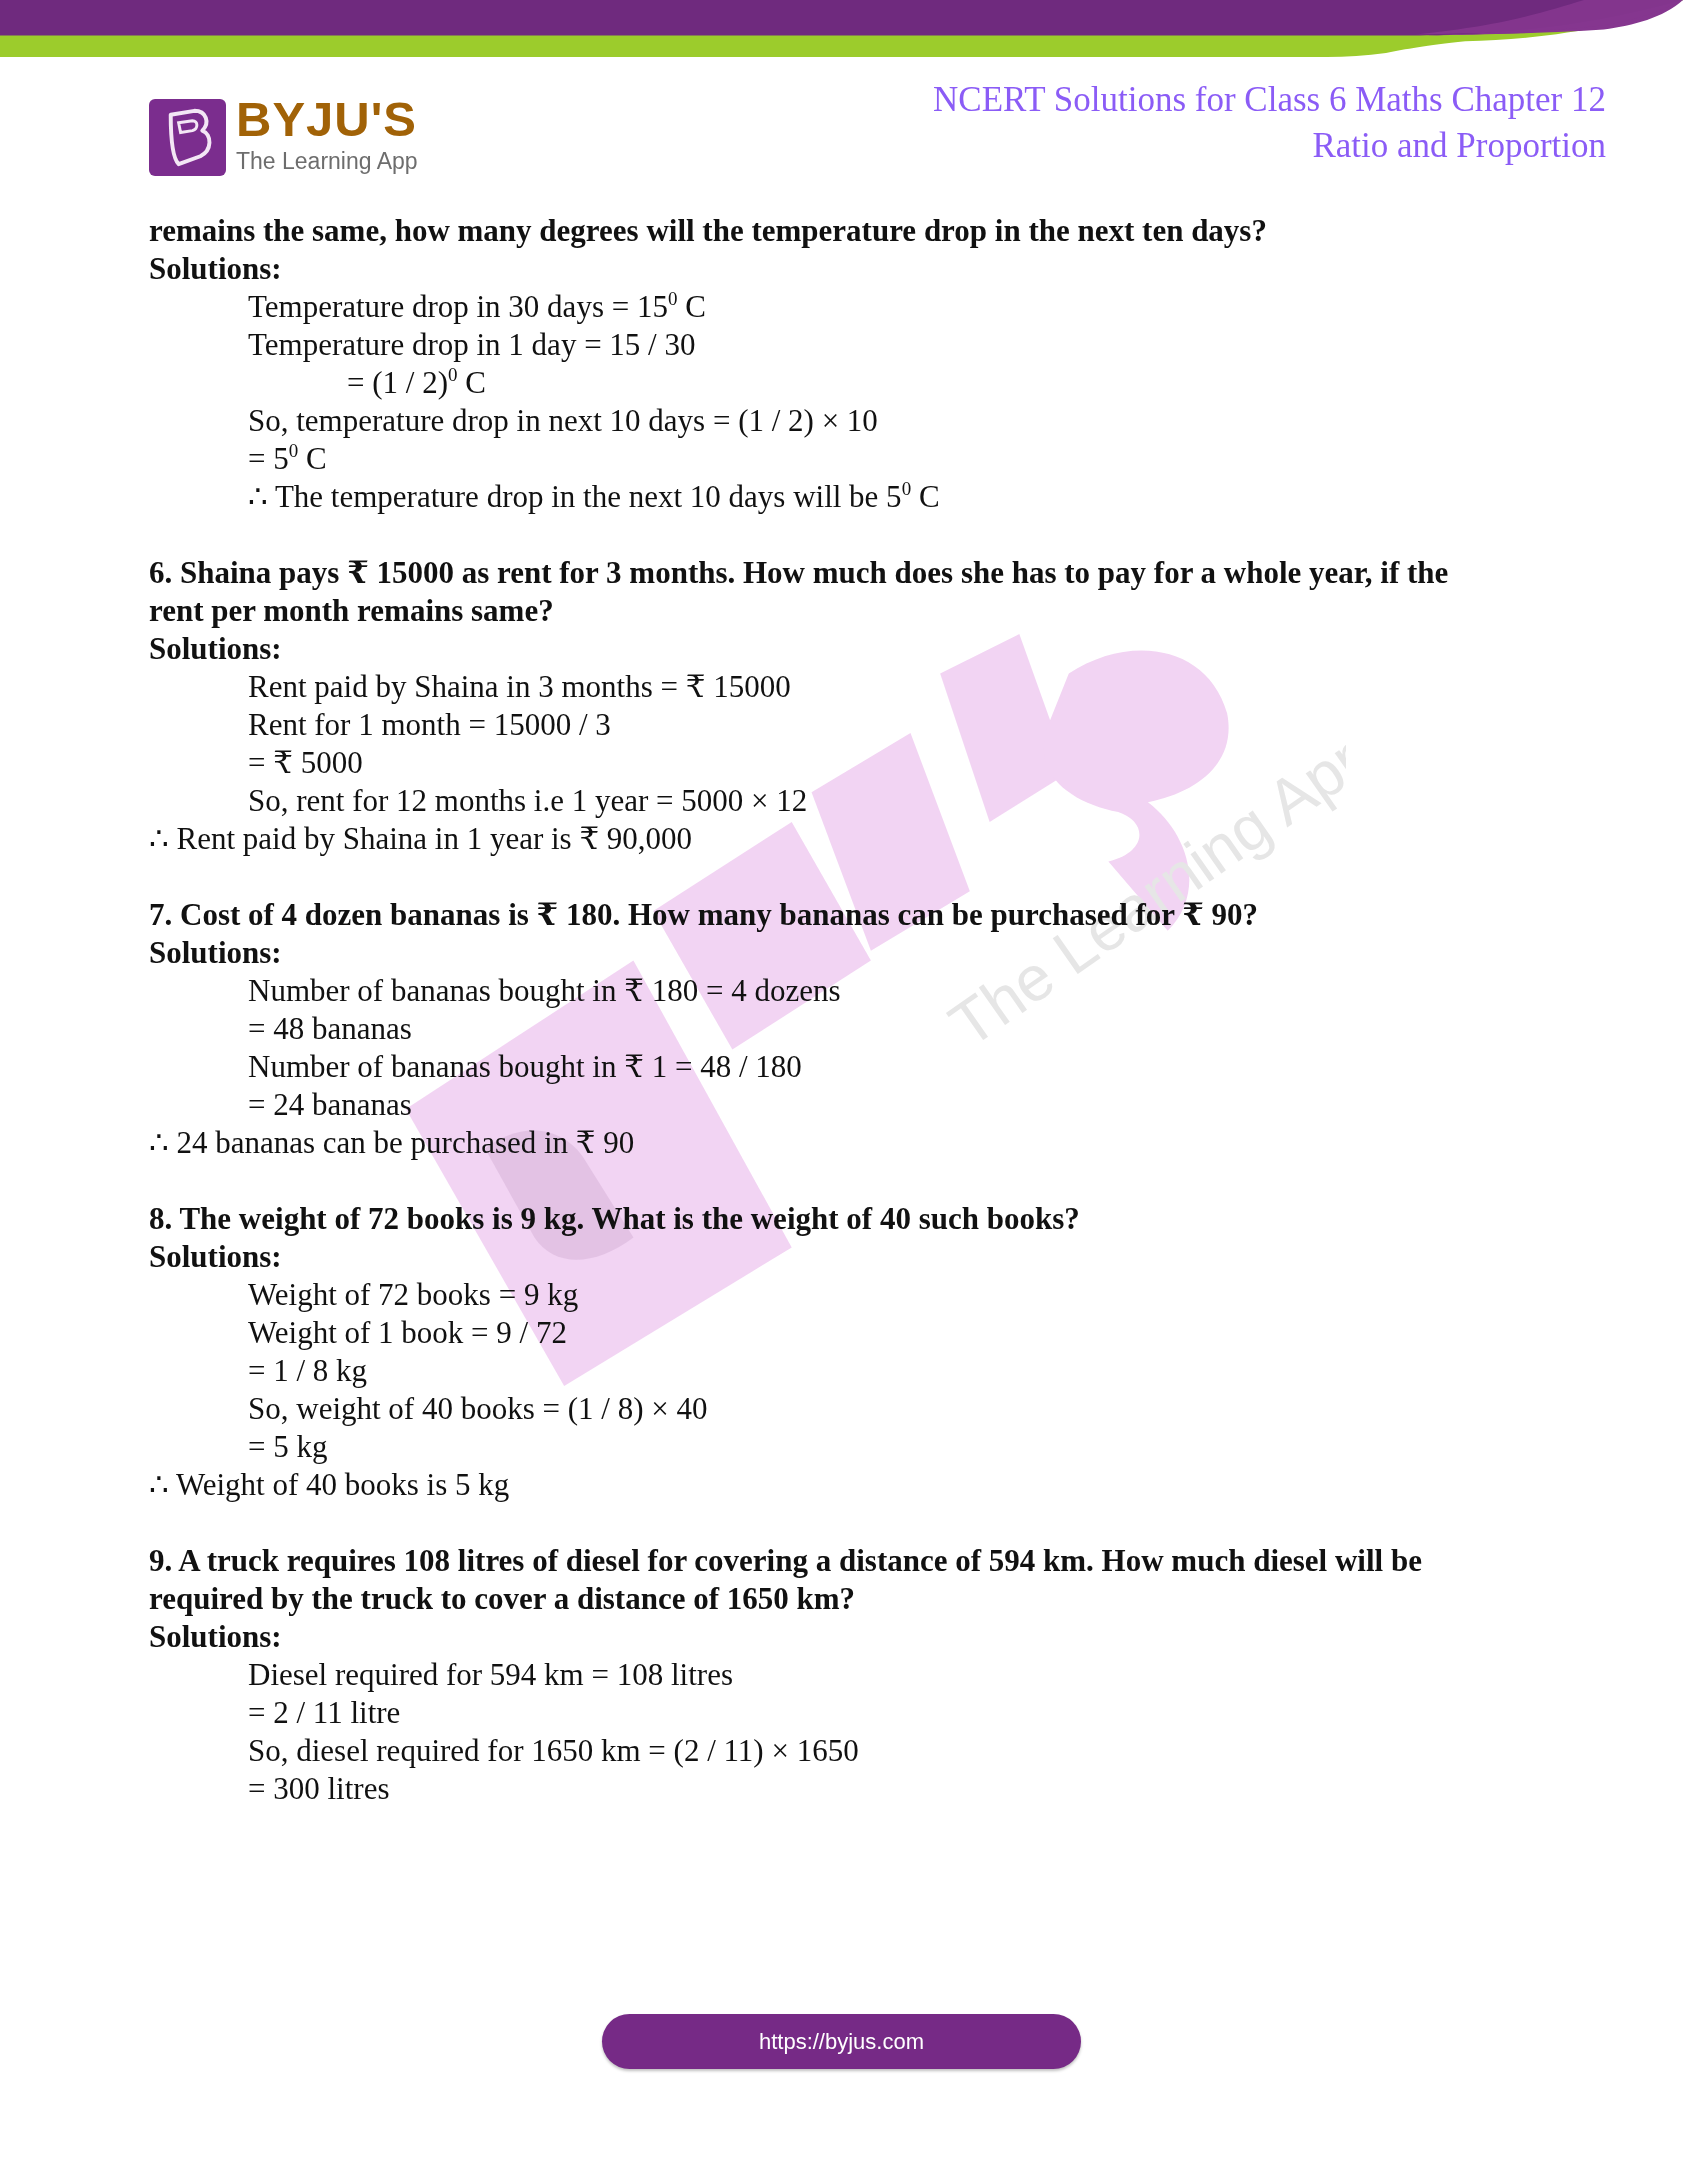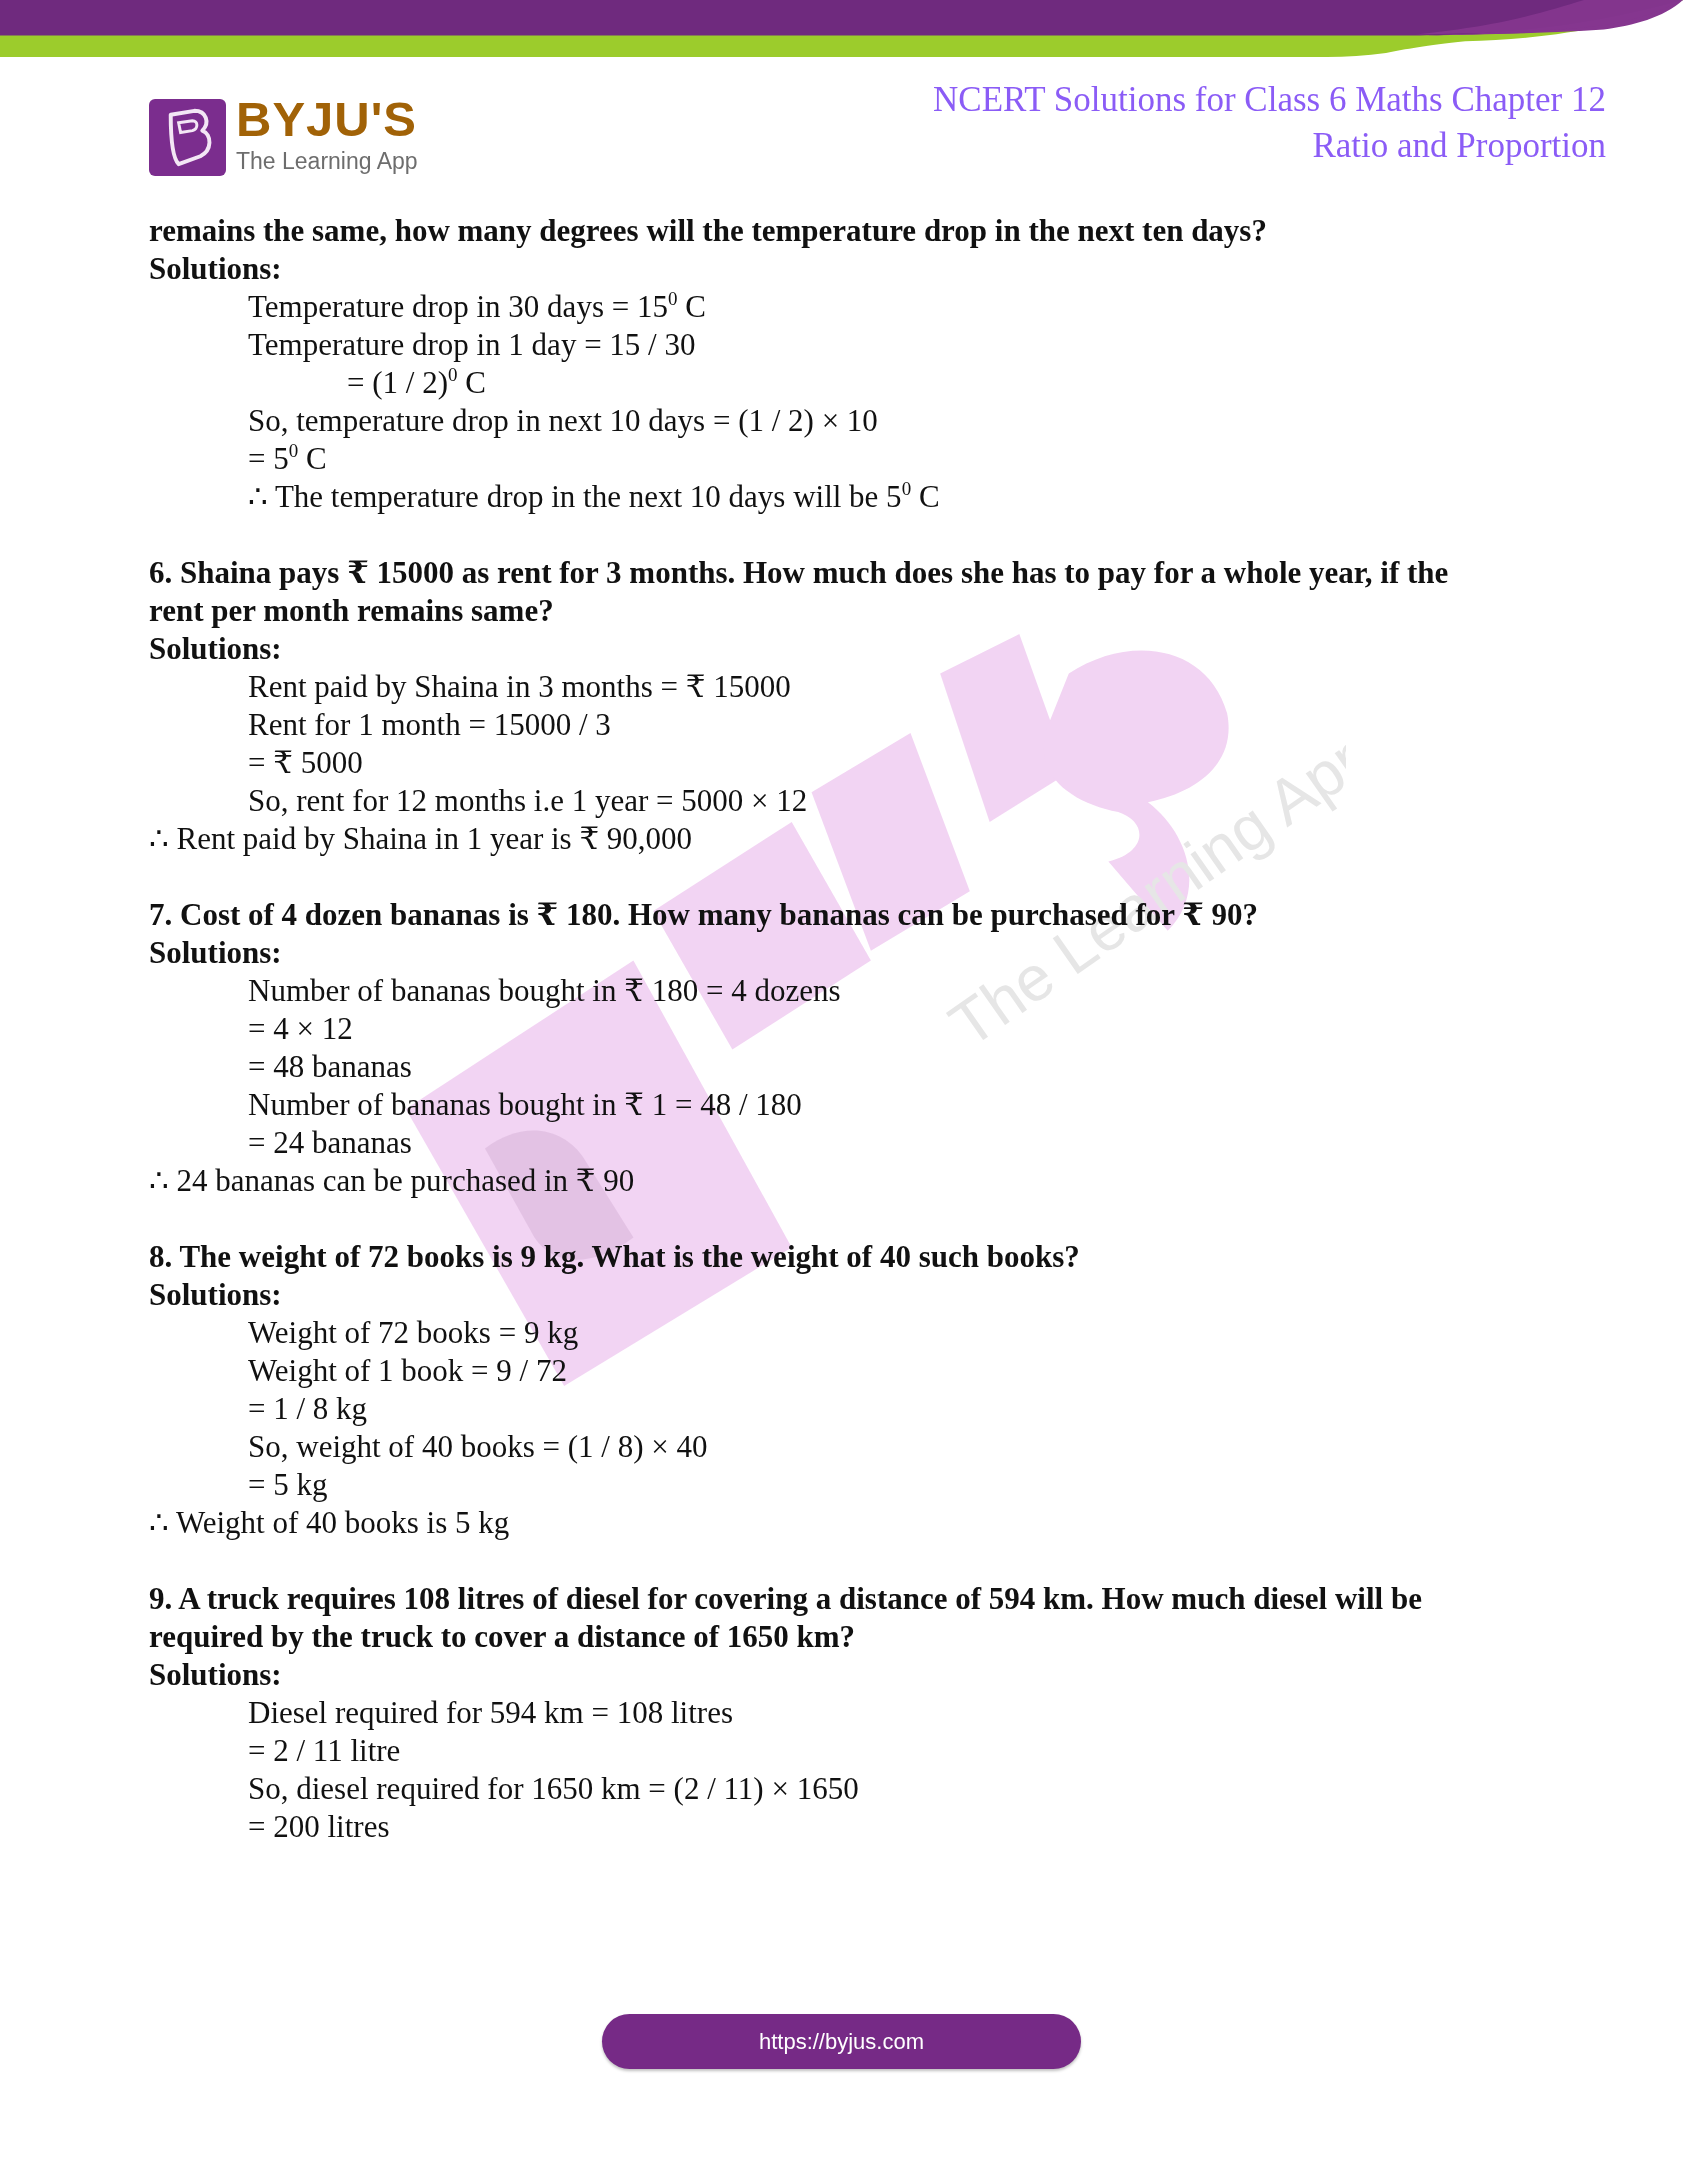--- a/index.html
+++ b/index.html
@@ -101,21 +101,20 @@
   <div class="line ind">Rent paid by Shaina in 3 months = ₹ 15000</div>
   <div class="line ind">Rent for 1 month = 15000 / 3</div>
   <div class="line ind">= ₹ 5000</div>
   <div class="line ind">So, rent for 12 months i.e 1 year = 5000 × 12</div>
   <div class="line">∴ Rent paid by Shaina in 1 year is ₹ 90,000</div>
   <div class="gap"></div>
 
   <div class="line q">7. Cost of 4 dozen bananas is ₹ 180. How many bananas can be purchased for ₹ 90?</div>
   <div class="line q">Solutions:</div>
   <div class="line ind">Number of bananas bought in ₹ 180 = 4 dozens</div>
-  <div class="line ind">= 4 × 12</div>
   <div class="line ind">= 48 bananas</div>
   <div class="line ind">Number of bananas bought in ₹ 1 = 48 / 180</div>
   <div class="line ind">= 24 bananas</div>
   <div class="line">∴ 24 bananas can be purchased in ₹ 90</div>
   <div class="gap"></div>
 
   <div class="line q">8. The weight of 72 books is 9 kg. What is the weight of 40 such books?</div>
   <div class="line q">Solutions:</div>
   <div class="line ind">Weight of 72 books = 9 kg</div>
   <div class="line ind">Weight of 1 book = 9 / 72</div>
@@ -124,17 +123,17 @@
   <div class="line ind">= 5 kg</div>
   <div class="line">∴ Weight of 40 books is 5 kg</div>
   <div class="gap"></div>
 
   <div class="line q">9. A truck requires 108 litres of diesel for covering a distance of 594 km. How much diesel will be</div>
   <div class="line q">required by the truck to cover a distance of 1650 km?</div>
   <div class="line q">Solutions:</div>
   <div class="line ind">Diesel required for 594 km = 108 litres</div>
   <div class="line ind">= 2 / 11 litre</div>
   <div class="line ind">So, diesel required for 1650 km = (2 / 11) × 1650</div>
-  <div class="line ind">= 200 litres</div>
+  <div class="line ind">= 300 litres</div>
 </div>
 
 <a class="footer-pill">https://byjus.com</a>
 
 
 </body></html>

